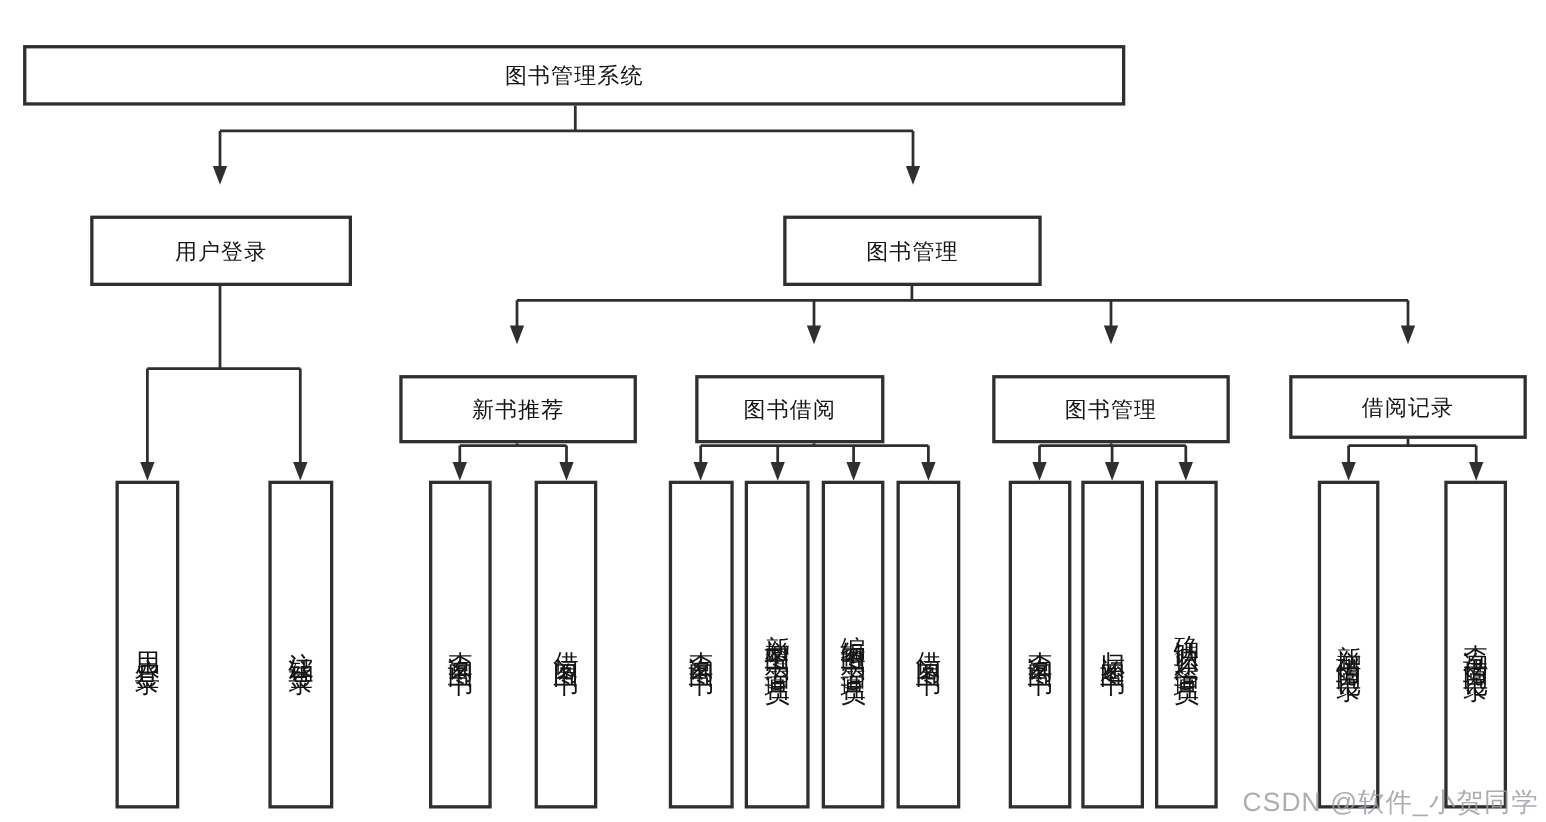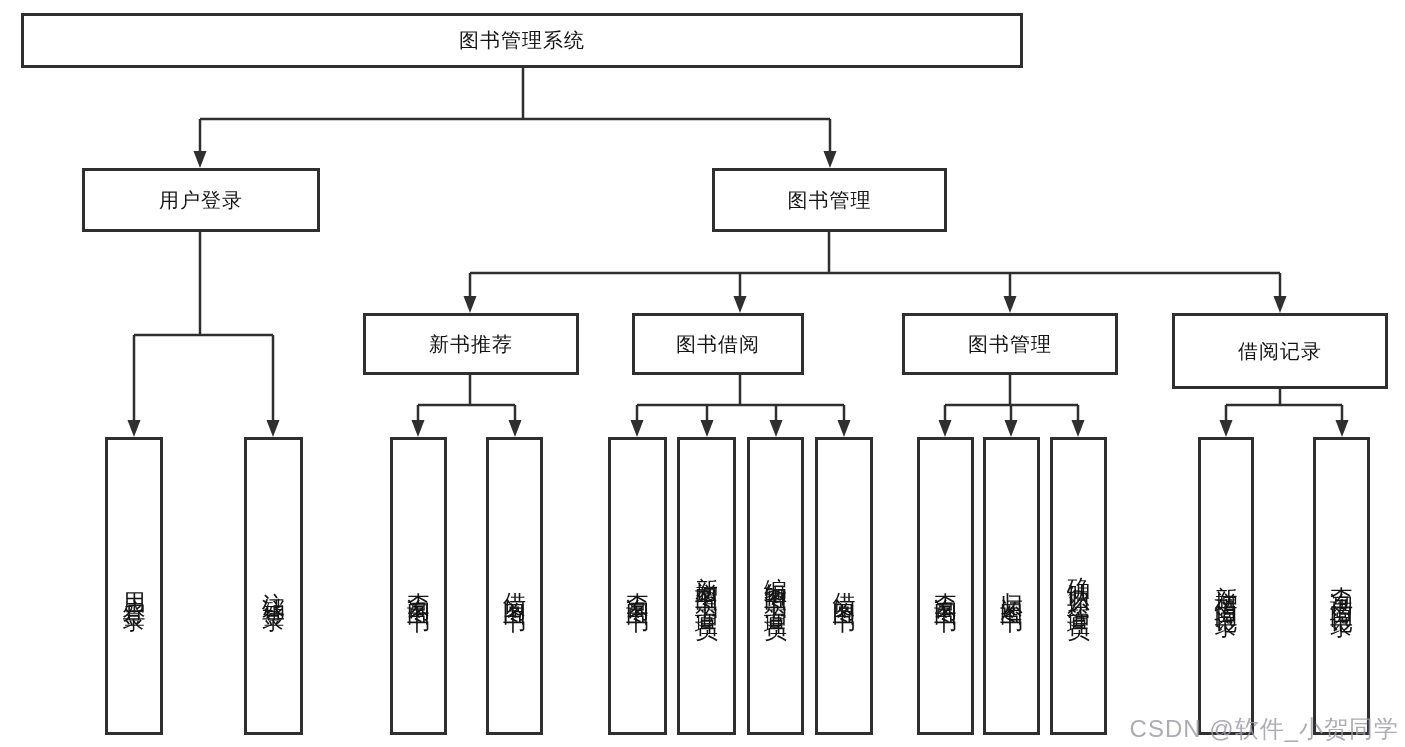--- a/index.html
+++ b/index.html
@@ -14,21 +14,21 @@
   .node{
     position:absolute;
     box-sizing:border-box;
     background:#ffffff;
     border:3px solid #2f2f2f;
     display:flex;
     align-items:center;
     justify-content:center;
     color:#141414;
   }
-  .node.h{font-size:20px;letter-spacing:1px;}
+  .node.h{font-size:20px;letter-spacing:1px;margin-top:28px;}
   .node.v .vtext{
     writing-mode:vertical-rl;
     text-orientation:mixed;
     font-size:23px;
     letter-spacing:6px;
     line-height:1;
     color:#141414;
   }
   .watermark{
     position:absolute;
@@ -110,21 +110,21 @@
 
   <div class="node h" style="left:712px;top:168px;width:235px;height:64px">
     <span>图书管理</span>
   </div>
   <div class="node h" style="left:632px;top:313px;width:172px;height:62px">
     <span>图书借阅</span>
   </div>
   <div class="node h" style="left:902px;top:313px;width:216px;height:62px">
     <span>图书管理</span>
   </div>
-  <div class="node h" style="left:1172px;top:313px;width:216px;height:76px">
+  <div class="node h" style="left:1172px;top:313px;width:216px;height:58px">
     <span>借阅记录</span>
   </div>
 
   <div class="node v" style="left:105px;top:437px;width:58px;height:298px">
     <span class="vtext">用户登录</span>
   </div>
   <div class="node v" style="left:244px;top:437px;width:59px;height:298px">
     <span class="vtext">注销登录</span>
   </div>
 

